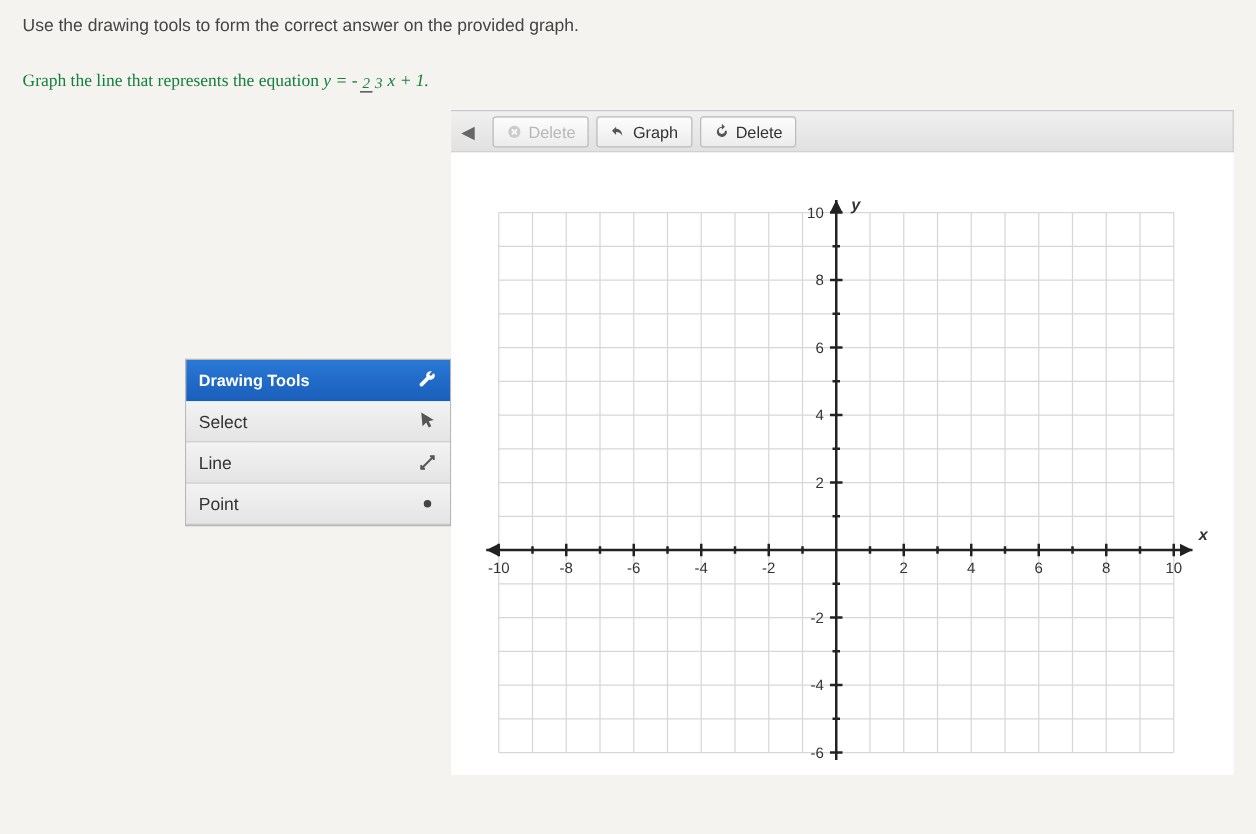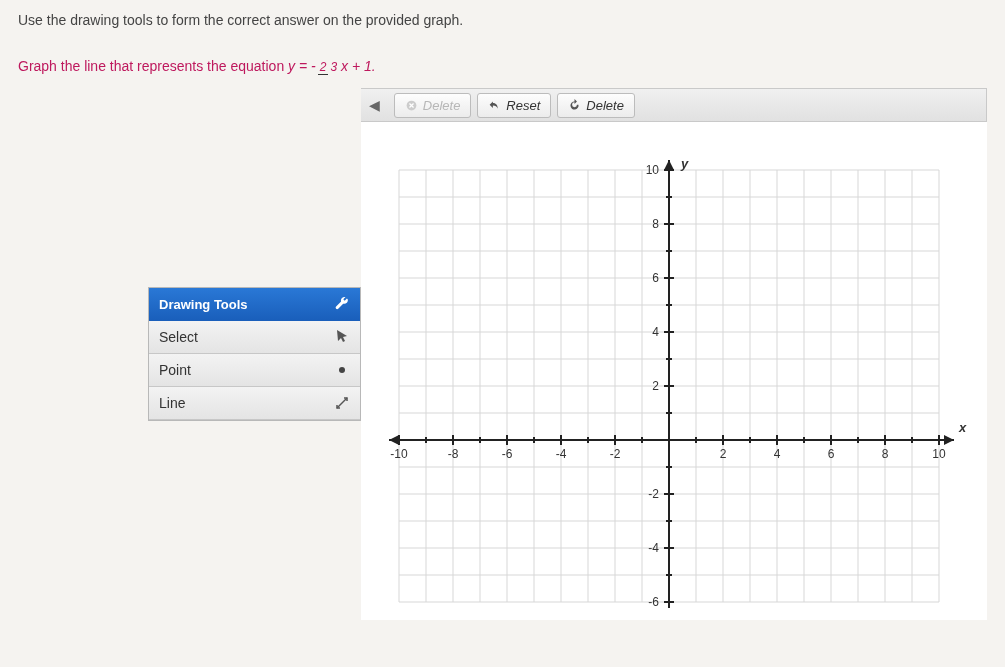--- a/index.html
+++ b/index.html
@@ -6,21 +6,21 @@
   body {
     font-family: Arial, Helvetica, sans-serif;
     background: #f5f3f0;
     color: #333;
     width: 1005px;
     height: 667px;
     padding: 12px 18px;
     font-size: 14px;
   }
   .instruction { color: #444; margin-bottom: 30px; }
-  .prompt { color: #be185d; margin-bottom: 14px; }
+  .prompt { color: #15803d; margin-bottom: 14px; font-family: Liberation Serif, serif; }
   .equation { font-style: italic; }
   .fraction { display:inline-block; text-align:center; vertical-align:middle; font-size:12px; line-height:1; margin:0 2px; }
   .fraction .n { border-bottom:1px solid #333; padding:0 2px; }
   .fraction .d { padding:0 2px; }
   .workspace {
     display:flex;
     align-items:center;
     margin-left:130px;
   }
   .panel {
@@ -67,21 +67,20 @@
     border:1px solid #bcbcbc;
     border-radius:3px;
     padding:4px 10px;
     margin-left:6px;
     font-size:13px;
     color:#333;
     display:flex;
     align-items:center;
     gap:5px;
     cursor:pointer;
-    font-style:italic;
   }
   .btn.disabled { color:#b7b7b7; cursor:default; }
   .btn svg { width:13px; height:13px; }
   .graph-wrap {
     background:#fff;
     padding: 18px 8px 0 8px;
   }
   svg.grid { display:block; }
   .axis-label { font-style:italic; font-size:13px; fill:#333; font-weight:bold;}
   .tick-label { font-size:12px; fill:#333; }
@@ -111,54 +110,54 @@
     </div>
     <div class="tool-row">
       <span>Select</span>
       <span class="tool-icon">
         <svg viewBox="0 0 16 16" fill="#555">
             <path d="M3 1l10 6-4 1 2 4-2 1-2-4-3 3z"></path>
           </svg>
       </span>
     </div>
     <div class="tool-row">
-      <span>Point</span>
-      <span class="tool-icon">
-        <svg viewBox="0 0 16 16">
-            <circle cx="8" cy="8" r="3" fill="#444"></circle>
-          </svg>
-      </span>
-    </div>
-    <div class="tool-row">
       <span>Line</span>
       <span class="tool-icon">
         <svg viewBox="0 0 16 16" stroke="#555" stroke-width="1.5">
             <line x1="3" y1="13" x2="13" y2="3"></line>
             <polyline points="10,3 13,3 13,6" fill="none"></polyline>
             <polyline points="3,10 3,13 6,13" fill="none"></polyline>
           </svg>
       </span>
     </div>
+    <div class="tool-row">
+      <span>Point</span>
+      <span class="tool-icon">
+        <svg viewBox="0 0 16 16">
+            <circle cx="8" cy="8" r="3" fill="#444"></circle>
+          </svg>
+      </span>
+    </div>
   </div>
 
   <div class="right-area">
     <div class="toolbar">
       <span class="arrow-back">◀</span>
       <div class="btn disabled">
         <svg viewBox="0 0 16 16">
             <circle cx="8" cy="8" r="6" fill="#ccc"></circle>
             <path d="M5.5 5.5l5 5M10.5 5.5l-5 5" stroke="#fff" stroke-width="1.6"></path>
           </svg>
         <span>Delete</span>
       </div>
       <div class="btn">
         <svg viewBox="0 0 16 16">
             <path d="M6 3L2 7l4 4V8c3 0 5 1 6 4 0-5-3-7-6-7V3z" fill="#555"></path>
           </svg>
-        <span>Reset</span>
+        <span>Graph</span>
       </div>
       <div class="btn">
         <svg viewBox="0 0 16 16">
             <path d="M8 3a5 5 0 1 0 4.9 4H11a3 3 0 1 1-3-3v2l3-3-3-3v3z" fill="#555"></path>
           </svg>
         <span>Delete</span>
       </div>
     </div>
 
     <div class="graph-wrap">

